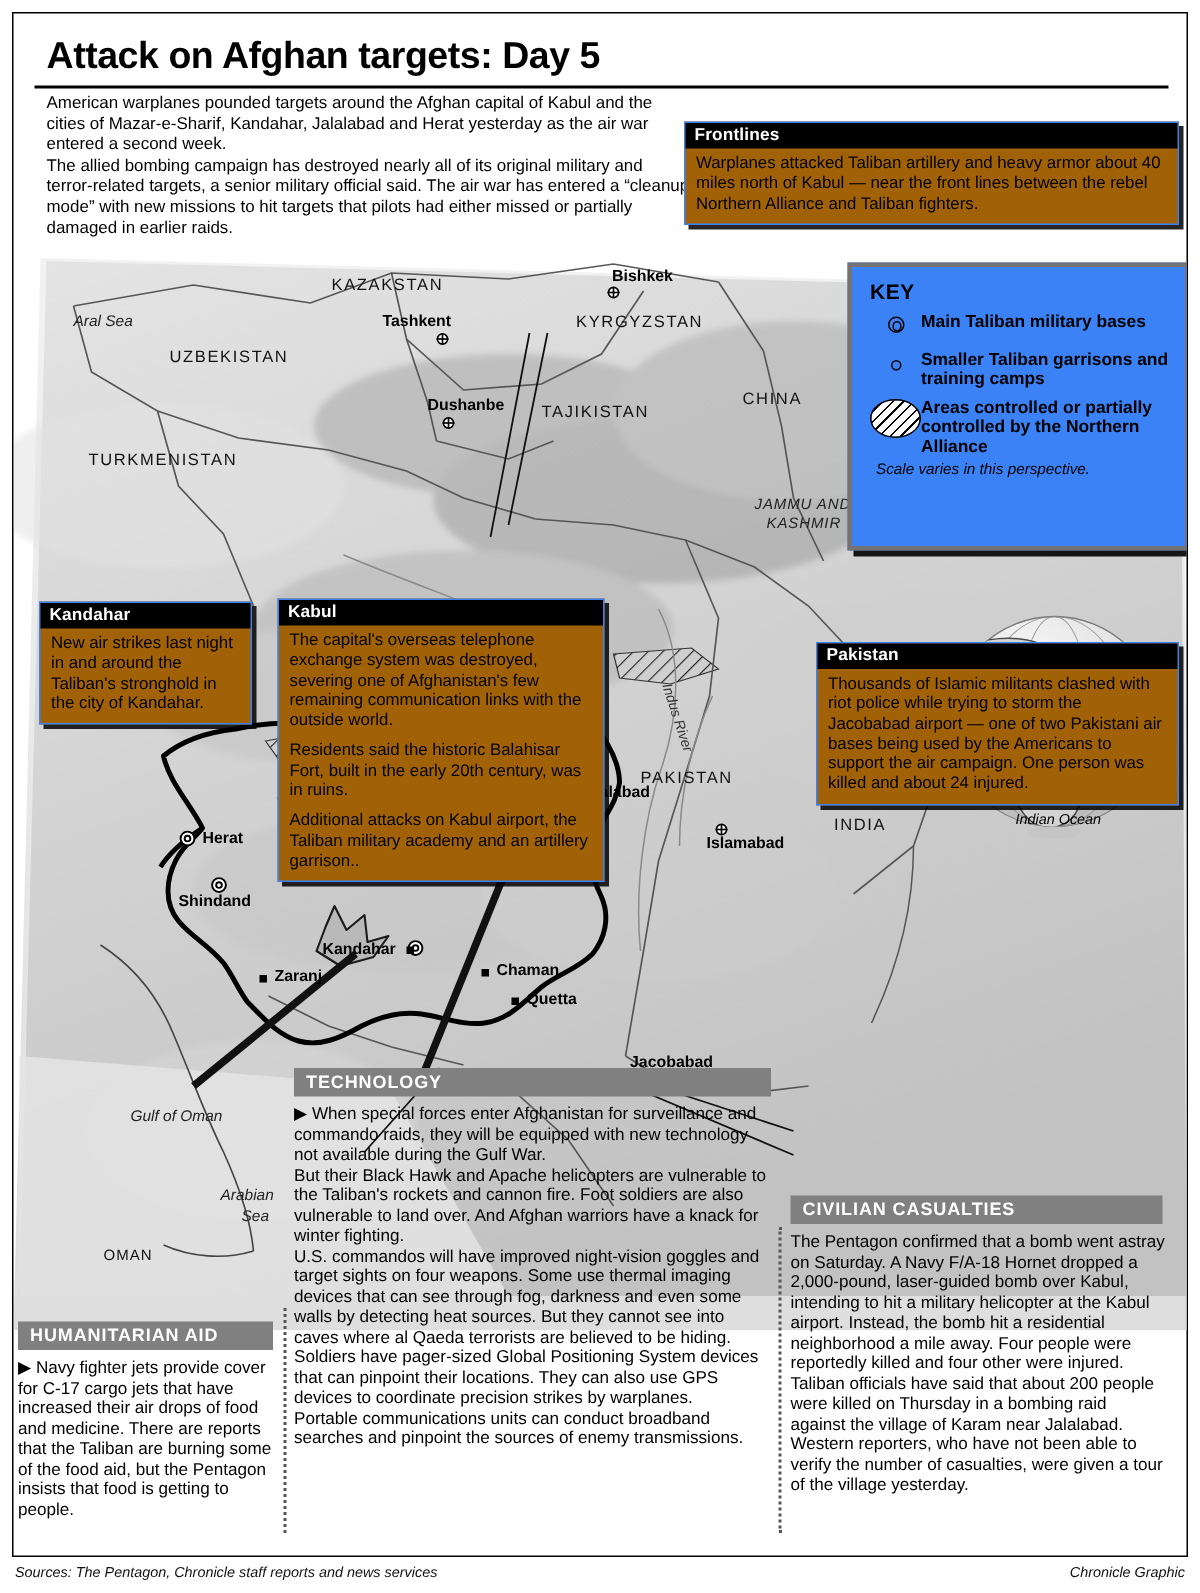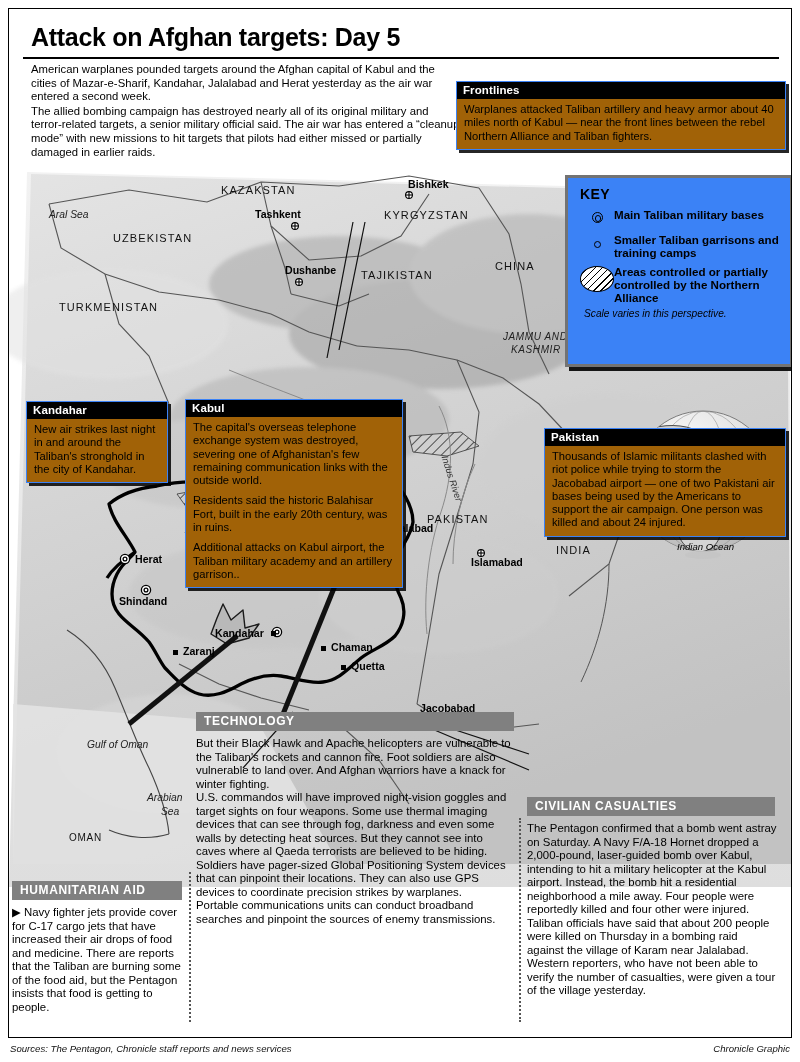--- a/index.html
+++ b/index.html
@@ -467,20 +467,21 @@
     <div class="callout" style="left:535px;top:419px;width:242px">
       <div class="ctitle">Pakistan</div>
       <div class="cbody">
         <p>Thousands of Islamic militants clashed with riot police while trying to storm the Jacobabad airport — one of two Pakistani air bases being used by the Americans to support the air campaign. One person was killed and about 24 injured.</p>
       </div>
     </div>
   </div>
 
   <div class="secthead" style="left:196px;top:712px;width:318px">TECHNOLOGY</div>
   <div class="secbody" style="left:196px;top:737px;width:318px">
+    <p>▶ When special forces enter Afghanistan for surveillance and commando raids, they will be equipped with new technology not available during the Gulf War.</p>
     <p>But their Black Hawk and Apache helicopters are vulnerable to the Taliban's rockets and cannon fire. Foot soldiers are also vulnerable to land over. And Afghan warriors have a knack for winter fighting.</p>
     <p>U.S. commandos will have improved night-vision goggles and target sights on four weapons. Some use thermal imaging devices that can see through fog, darkness and even some walls by detecting heat sources. But they cannot see into caves where al Qaeda terrorists are believed to be hiding.</p>
     <p>Soldiers have pager-sized Global Positioning System devices that can pinpoint their locations. They can also use GPS devices to coordinate precision strikes by warplanes.</p>
     <p>Portable communications units can conduct broadband searches and pinpoint the sources of enemy transmissions.</p>
   </div>
 
   <div class="secthead" style="left:527px;top:797px;width:248px">CIVILIAN CASUALTIES</div>
   <div class="secbody" style="left:527px;top:822px;width:250px">
     <p>The Pentagon confirmed that a bomb went astray on Saturday. A Navy F/A-18 Hornet dropped a 2,000-pound, laser-guided bomb over Kabul, intending to hit a military helicopter at the Kabul airport. Instead, the bomb hit a residential neighborhood a mile away. Four people were reportedly killed and four other were injured.</p>
     <p>Taliban officials have said that about 200 people were killed on Thursday in a bombing raid against the village of Karam near Jalalabad. Western reporters, who have not been able to verify the number of casualties, were given a tour of the village yesterday.</p>

